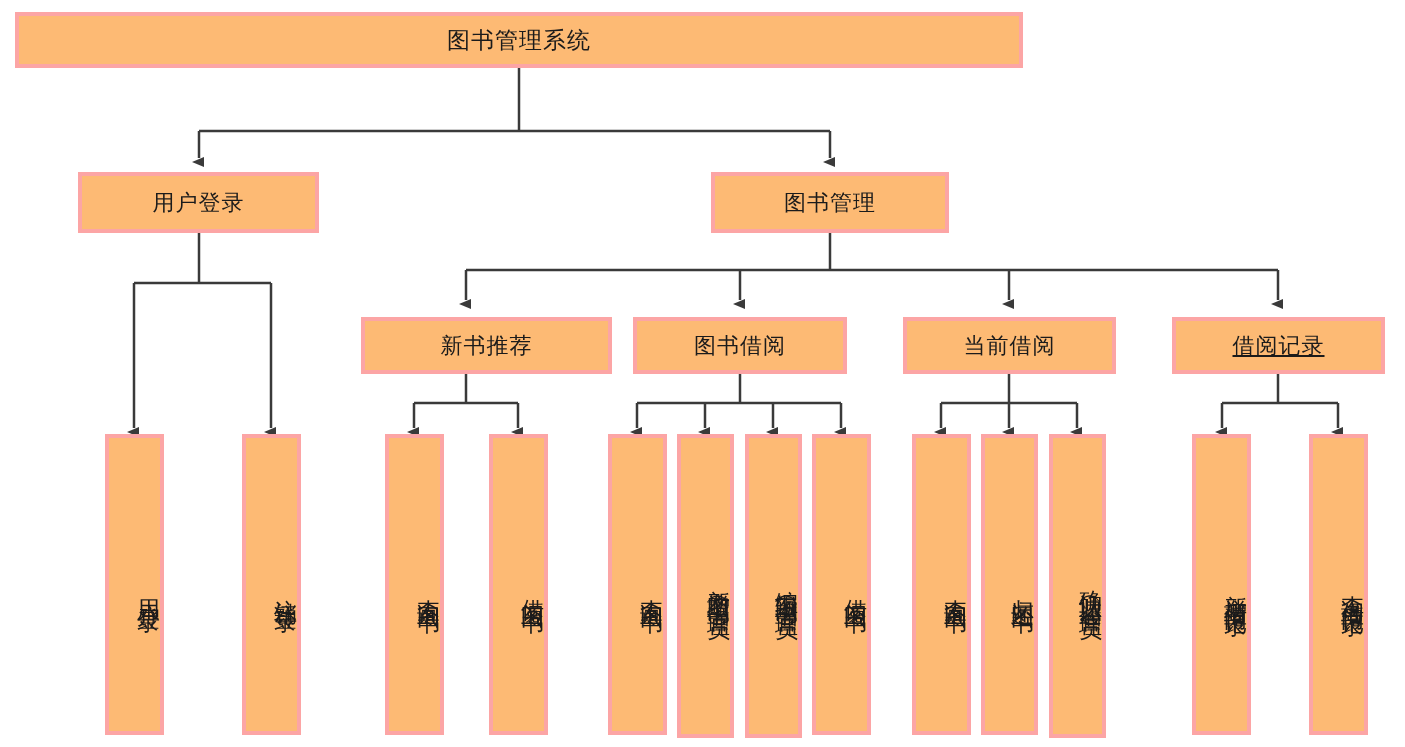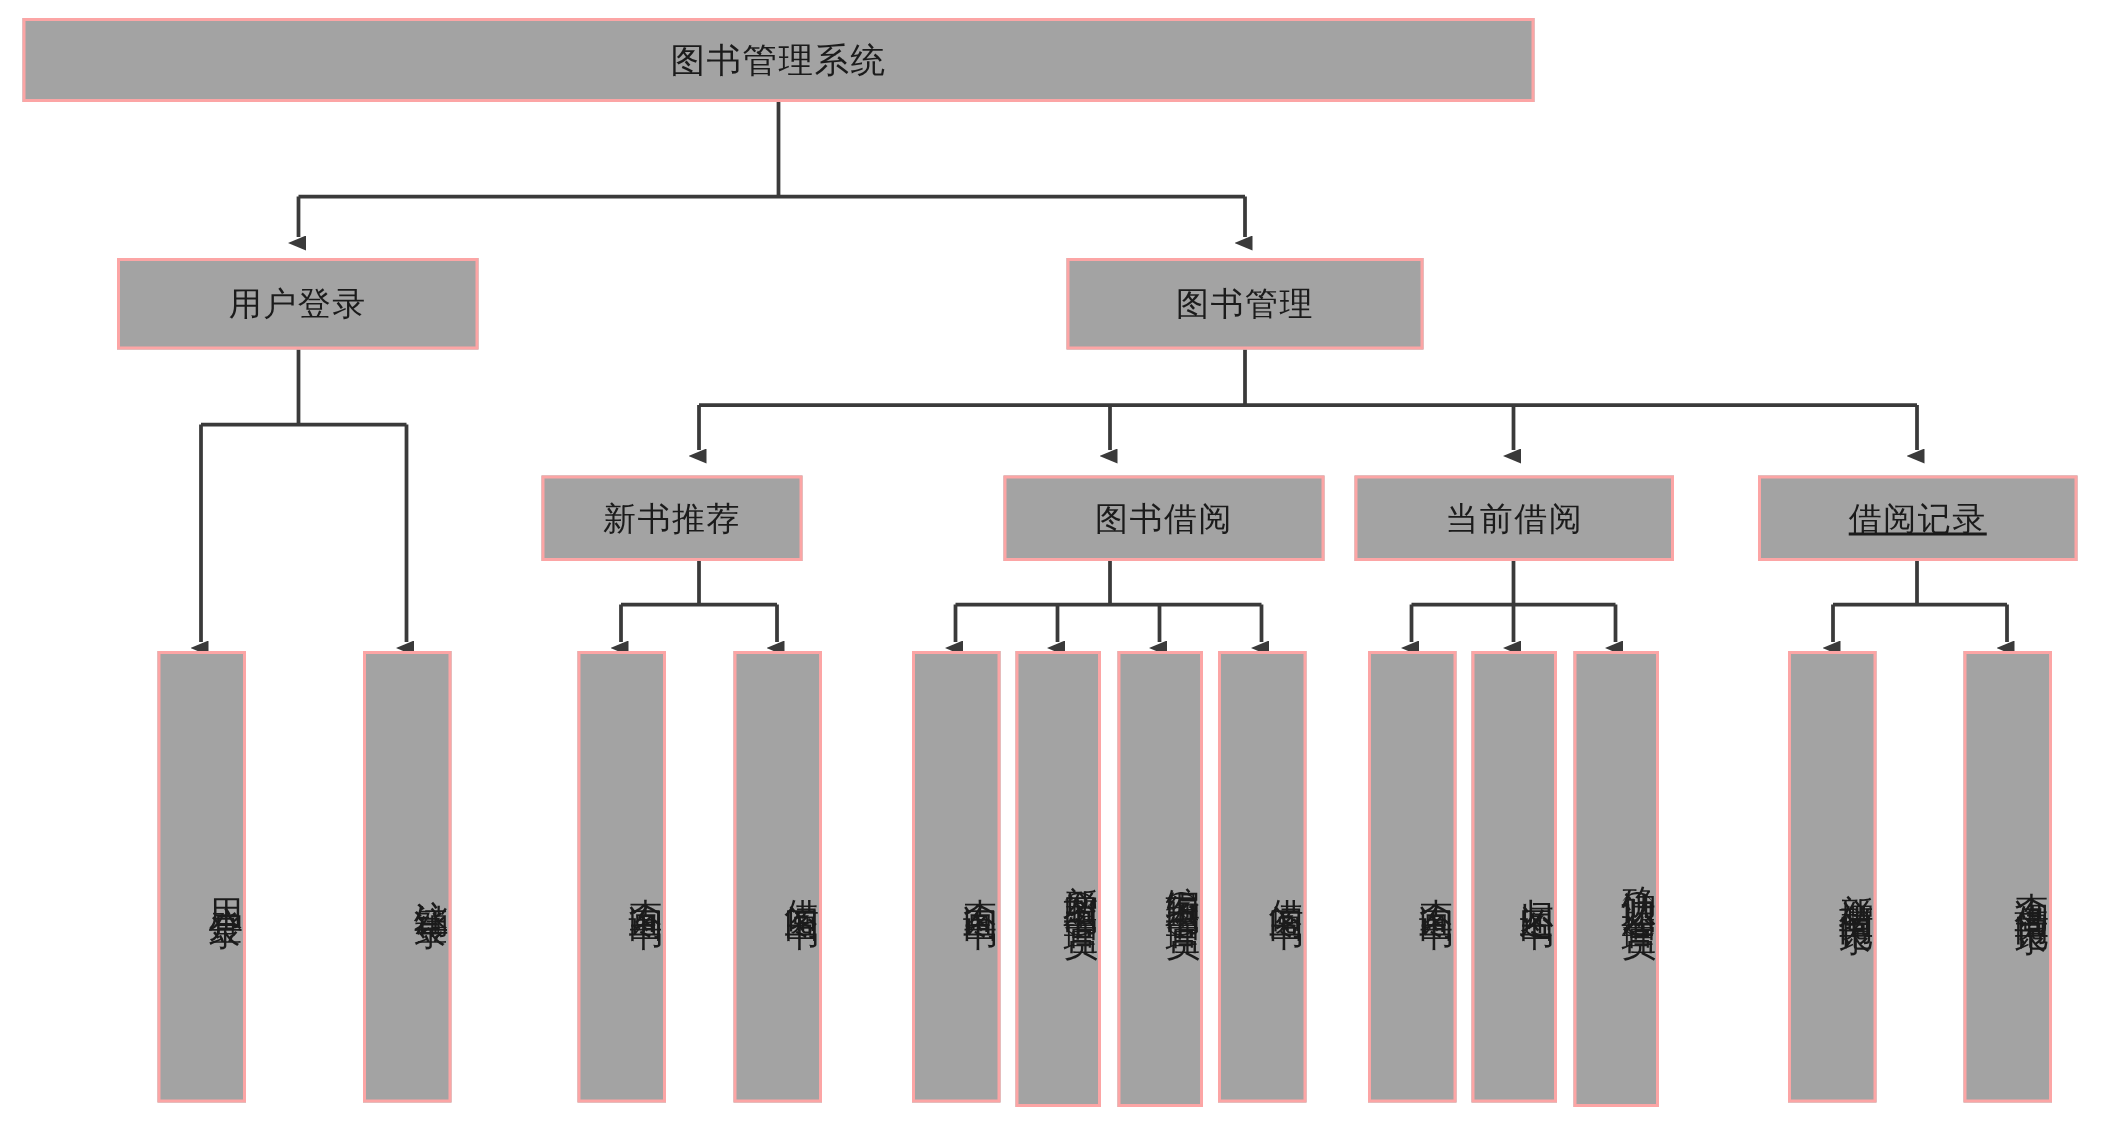--- a/index.html
+++ b/index.html
@@ -11,22 +11,22 @@
     background:#ffffff;
     overflow:hidden;
   }
   svg#wires{
     position:absolute;left:0;top:0;width:1405px;height:747px;
     pointer-events:none;
   }
   .node{
     position:absolute;
     box-sizing:border-box;
-    border:2px solid #fca5a5;
-    background:#a3a3a3;
+    border:4px solid #fca5a5;
+    background:#fdba74;
     display:flex;
     align-items:center;
     justify-content:center;
     color:#1b1b1b;
   }
   .node.h{
     
     font-size:22px;
     letter-spacing:1px;
   }
@@ -117,25 +117,25 @@
   </div>
 
   <div class="node h" style="left:78px;top:172px;width:241px;height:61px;">
     <span>用户登录</span>
   </div>
 
   <div class="node h" style="left:711px;top:172px;width:238px;height:61px;justify-content:center;">
     <span>图书管理</span>
   </div>
 
-  <div class="node h" style="left:361px;top:317px;width:174px;height:57px;">
+  <div class="node h" style="left:361px;top:317px;width:251px;height:57px;">
     <span>新书推荐</span>
   </div>
 
-  <div class="node h" style="left:633px;top:317px;width:214px;height:57px;margin-left:36px;">
+  <div class="node h" style="left:633px;top:317px;width:214px;height:57px;">
     <span>图书借阅</span>
   </div>
 
   <div class="node h" style="left:903px;top:317px;width:213px;height:57px;">
     <span>当前借阅</span>
   </div>
 
   <div class="node h" style="left:1172px;top:317px;width:213px;height:57px;text-decoration:underline;">
     <span>借阅记录</span>
   </div>

